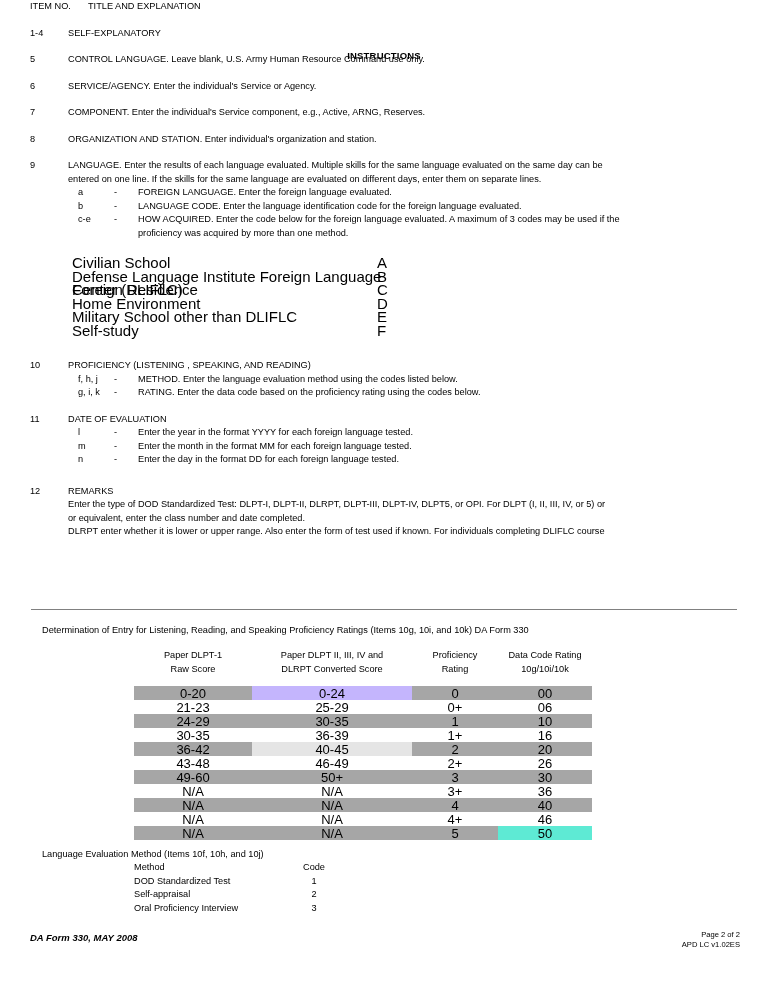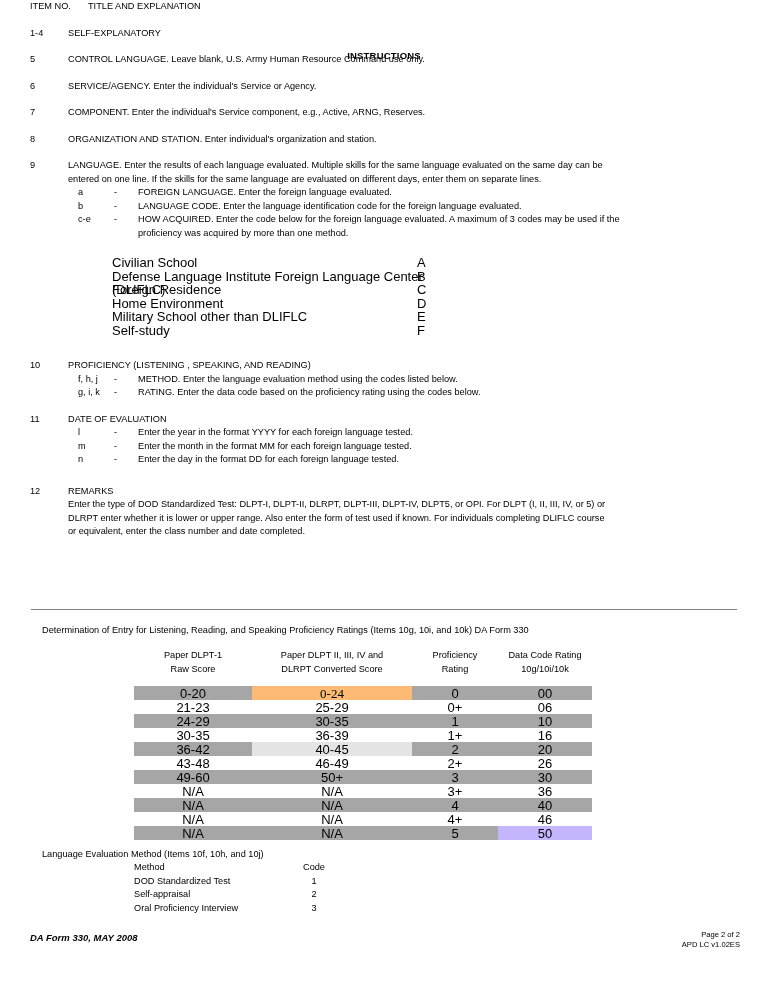--- a/index.html
+++ b/index.html
@@ -81,23 +81,23 @@
     top: 0;
   }
   .subrow .txt { display: block; }
   .subrow .cont {
     display: block;
   }
 
   
   .codelist {
     margin-top: 16px;
-    margin-left: 82px;
+    margin-left: 42px;
     width: 340px;
-    font-size: 13px;
+    font-size: 15px;
     line-height: 13.5px;
   }
   .codelist .cl-row {
     position: relative;
     height: 13.5px;
   }
   .codelist .cl-name {
     position: absolute;
     left: 0;
     top: 0;
@@ -337,22 +337,22 @@
           <span class="letter">n</span>
           <span class="dash">-</span>
           <span class="txt">Enter the day in the format DD for each foreign language tested.</span>
         </div>
       </div>
       <div class="row" style="margin-bottom: 18px;">
         <span class="num">12</span>
         <div class="body">
           <p>REMARKS</p>
           <p>Enter the type of DOD Standardized Test: DLPT-I, DLPT-II, DLRPT, DLPT-III, DLPT-IV, DLPT5, or OPI.  For DLPT (I, II, III, IV, or 5) or</p>
+          <p>or equivalent, enter the class number and date completed.</p>
           <p>DLRPT enter whether it is lower or upper range.  Also enter the form of test used if known.  For individuals completing DLIFLC course</p>
-          <p>or equivalent, enter the class number and date completed.</p>
         </div>
       </div>
     </div>
 
   <div class="divider"></div>
 
   <div class="section-title" id="det-title">Determination of Entry for Listening, Reading, and Speaking Proficiency Ratings (Items 10g, 10i, and 10k) DA Form 330</div>
 
   <div class="tbl-head">
     <div class="th th-c1">
@@ -370,21 +370,21 @@
     <div class="th th-c4">
       <div>Data Code Rating</div>
       <div>10g/10i/10k</div>
     </div>
   </div>
 
   <table class="ratings-table">
     <tbody id="ratings-body">
         <tr class="shaded">
           <td class="c1" style="background: rgb(166, 166, 166);">0-20</td>
-          <td class="c2" style="background: #fdba74; font-family: Liberation Serif, serif;">0-24</td>
+          <td class="c2" style="background: #c4b5fd;">0-24</td>
           <td class="c3" style="background: rgb(166, 166, 166);">0</td>
           <td class="c4" style="background: rgb(166, 166, 166);">00</td>
         </tr>
         <tr>
           <td class="c1">21-23</td>
           <td class="c2">25-29</td>
           <td class="c3">0+</td>
           <td class="c4">06</td>
         </tr>
         <tr class="shaded">
@@ -432,21 +432,21 @@
         <tr>
           <td class="c1">N/A</td>
           <td class="c2">N/A</td>
           <td class="c3">4+</td>
           <td class="c4">46</td>
         </tr>
         <tr class="shaded">
           <td class="c1" style="background: rgb(166, 166, 166);">N/A</td>
           <td class="c2" style="background: rgb(166, 166, 166);">N/A</td>
           <td class="c3" style="background: rgb(166, 166, 166);">5</td>
-          <td class="c4" style="background: #c4b5fd; margin-top: 20px;">50</td>
+          <td class="c4" style="background: #5eead4; margin-top: 20px;">50</td>
         </tr>
       </tbody>
   </table>
 
   <div class="section-title" id="lem-title">Language Evaluation Method (Items 10f, 10h, and 10j)</div>
 
   <div class="lem-list" id="lem-list">
       <div class="lem-row">
         <span class="lem-name">Method</span>
         <span class="lem-code">Code</span>

